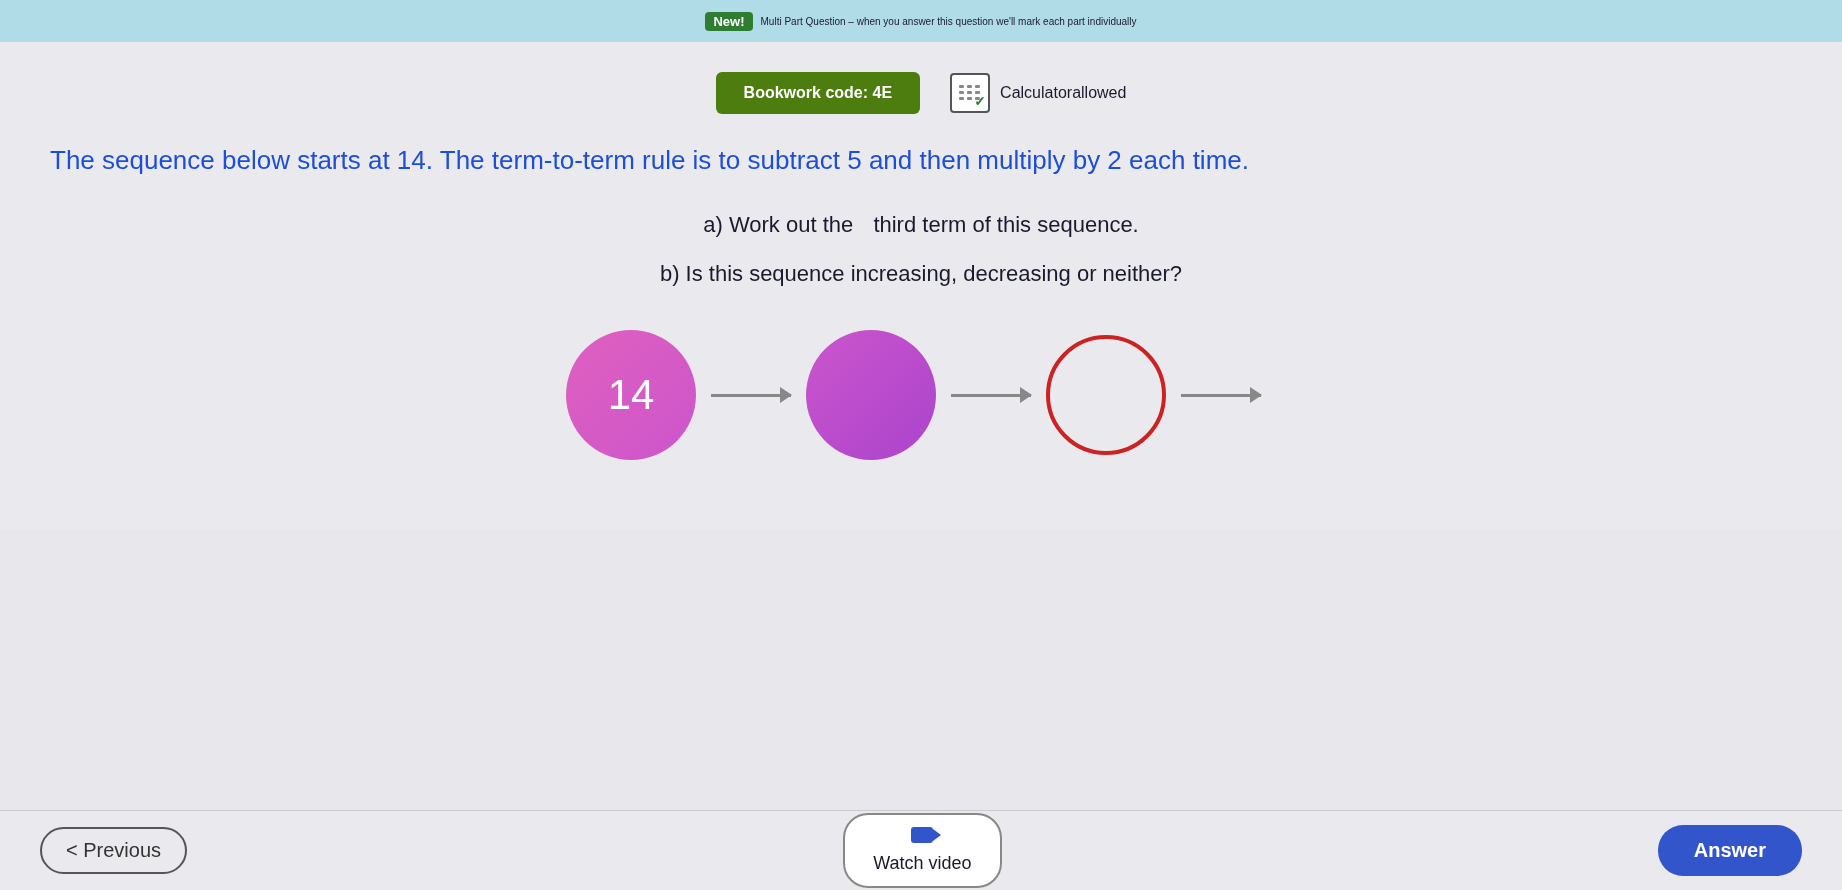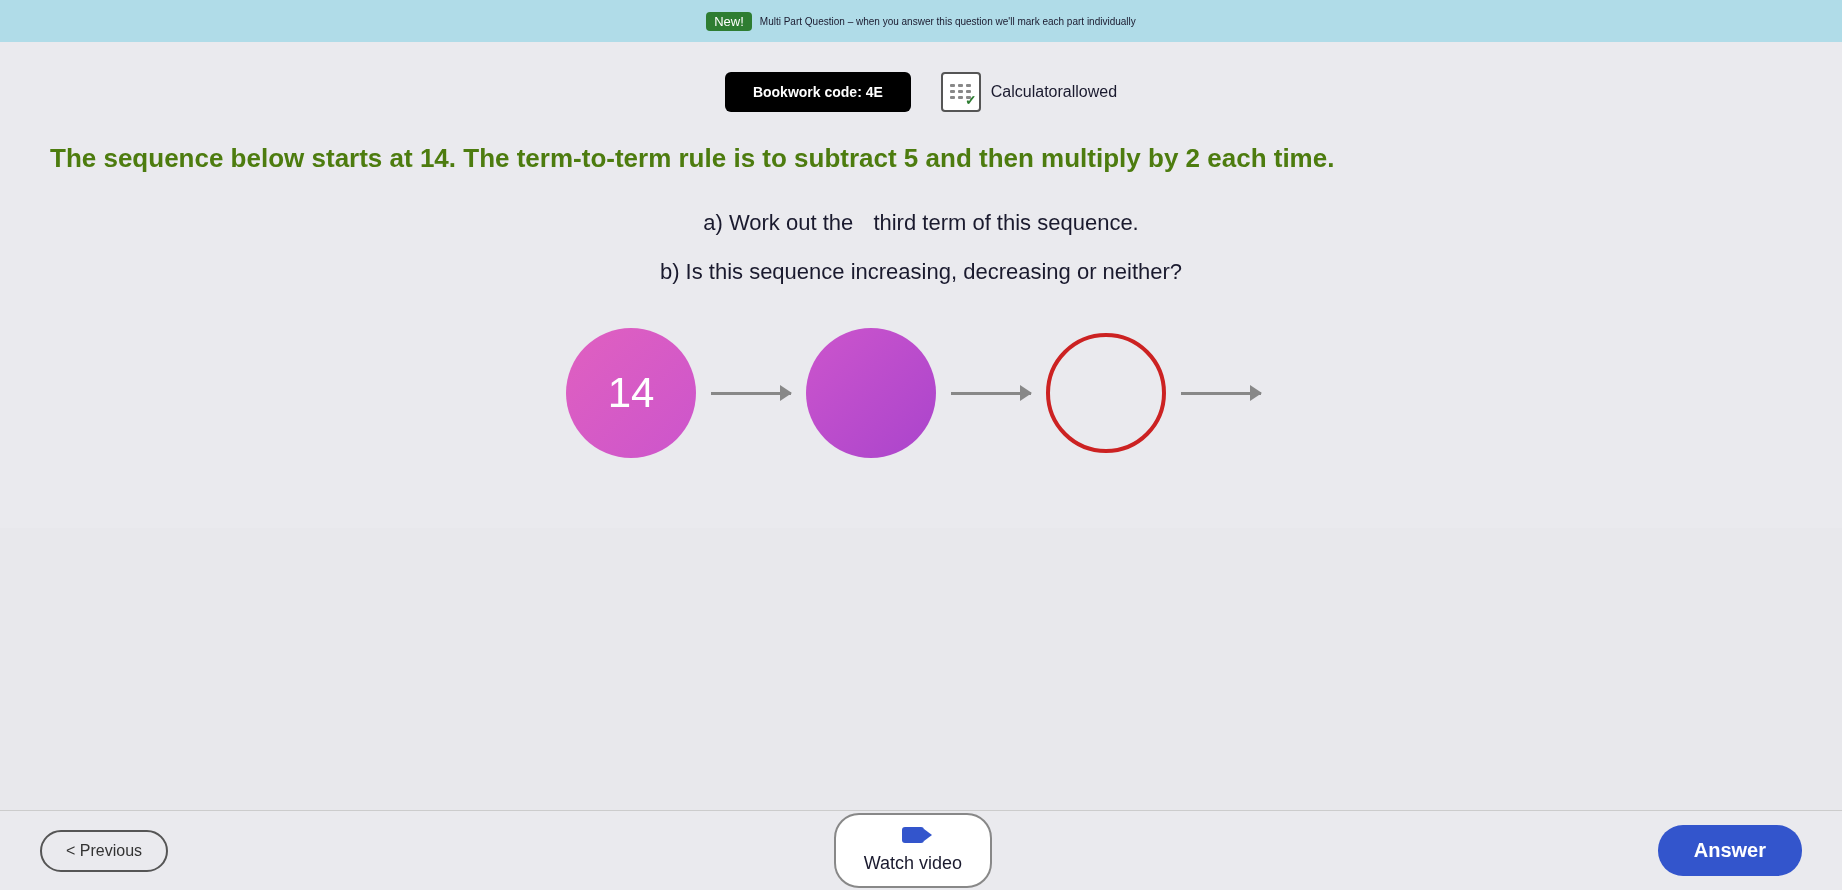--- a/index.html
+++ b/index.html
@@ -21,21 +21,21 @@
       display: flex;
       align-items: center;
       justify-content: center;
       min-height: 42px;
     }
 
     .new-badge {
       background-color: #2e7d32;
       color: white;
       font-size: 13px;
-      font-weight: normal;
+      font-weight: bold;
       padding: 2px 8px;
       border-radius: 4px;
       margin-right: 8px;
     }
 
     .banner-text {
       font-size: 10px;
       color: #1a1a2e;
     }
 
@@ -50,23 +50,23 @@
     .header-row {
       display: flex;
       align-items: center;
       justify-content: center;
       gap: 30px;
       margin-bottom: 28px;
       margin-top: 10px;
     }
 
     .bookwork-code {
-      background-color: #000000;
+      background-color: #4d7c0f;
       color: white;
-      font-size: 14px;
+      font-size: 16px;
       font-weight: bold;
       padding: 12px 28px;
       border-radius: 6px;
     }
 
     .calculator-allowed {
       display: flex;
       align-items: center;
       gap: 10px;
       font-size: 16px;
@@ -104,26 +104,25 @@
       bottom: 2px;
       right: 2px;
       color: #2e7d32;
       font-size: 14px;
       font-weight: bold;
     }
 
     
     .question-text {
       font-size: 26px;
-      color: #4d7c0f;
+      color: #1d4ed8;
       margin-bottom: 30px;
       line-height: 1.4;
       text-align: left;
       padding-left: 10px;
-      font-weight: bold;
     }
 
     .sub-questions {
       text-align: center;
       margin-bottom: 40px;
     }
 
     .sub-question {
       font-size: 22px;
       color: #1a1a2e;
@@ -218,21 +217,21 @@
       justify-content: space-between;
       padding: 0 40px;
       border-top: 1px solid #ccc;
     }
 
     .prev-button {
       background: transparent;
       border: 2px solid #555;
       border-radius: 25px;
       padding: 10px 24px;
-      font-size: 16px;
+      font-size: 20px;
       color: #333;
       cursor: pointer;
       display: flex;
       align-items: center;
       gap: 6px;
     }
 
     .watch-video-button {
       background: white;
       border: 2px solid #888;

